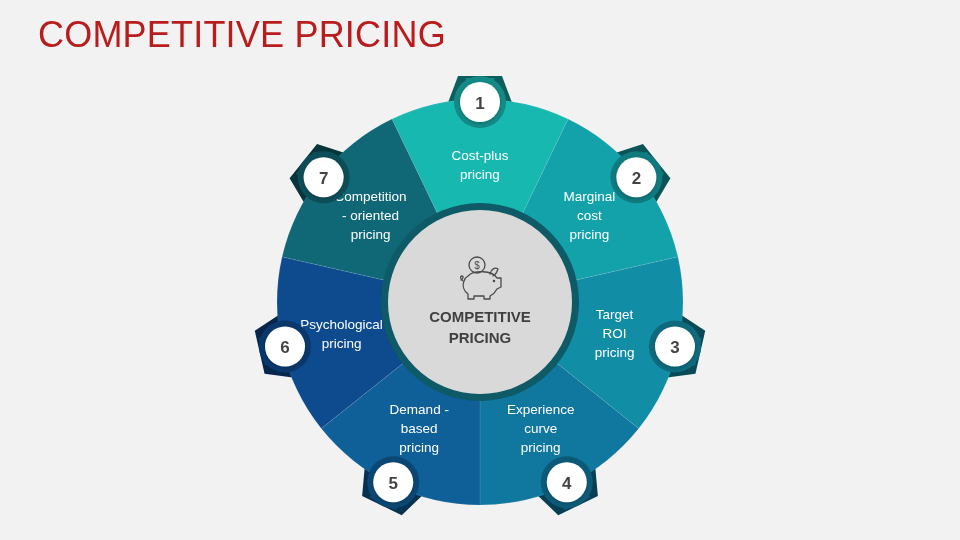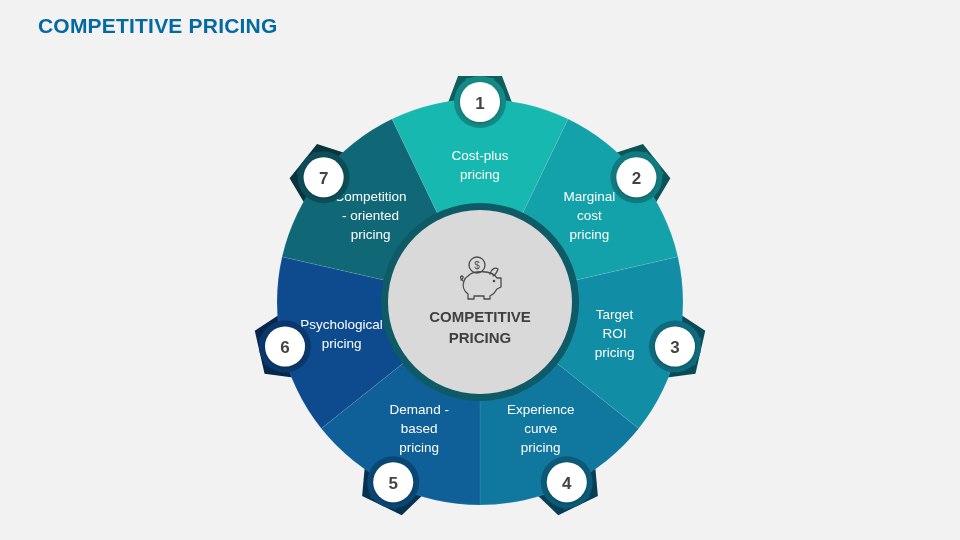--- a/index.html
+++ b/index.html
@@ -4,21 +4,21 @@
 <style>
   html, body { margin: 0; padding: 0; }
   body {
     width: 960px; height: 540px; overflow: hidden;
     background: #f2f2f2;
     font-family: "Liberation Sans", "DejaVu Sans", sans-serif;
     position: relative;
   }
   .page-title {
     position: absolute; left: 38px; top: 14px;
-    font-size: 21px; font-weight: bold; color: #0369a1;
+    font-size: 36px; font-weight: normal; color: #b91c1c;
     letter-spacing: 0.2px; margin: 0;
   }
   svg.wheel { position: absolute; left: 0; top: 0; }
   .seg-label {
     fill: #ffffff; font-size: 13.5px; font-family: "Liberation Sans", "DejaVu Sans", sans-serif;
     text-anchor: middle;
   }
   .badge-num {
     fill: #444444; font-size: 17px; font-weight: bold;
     font-family: "Liberation Sans", "DejaVu Sans", sans-serif;

